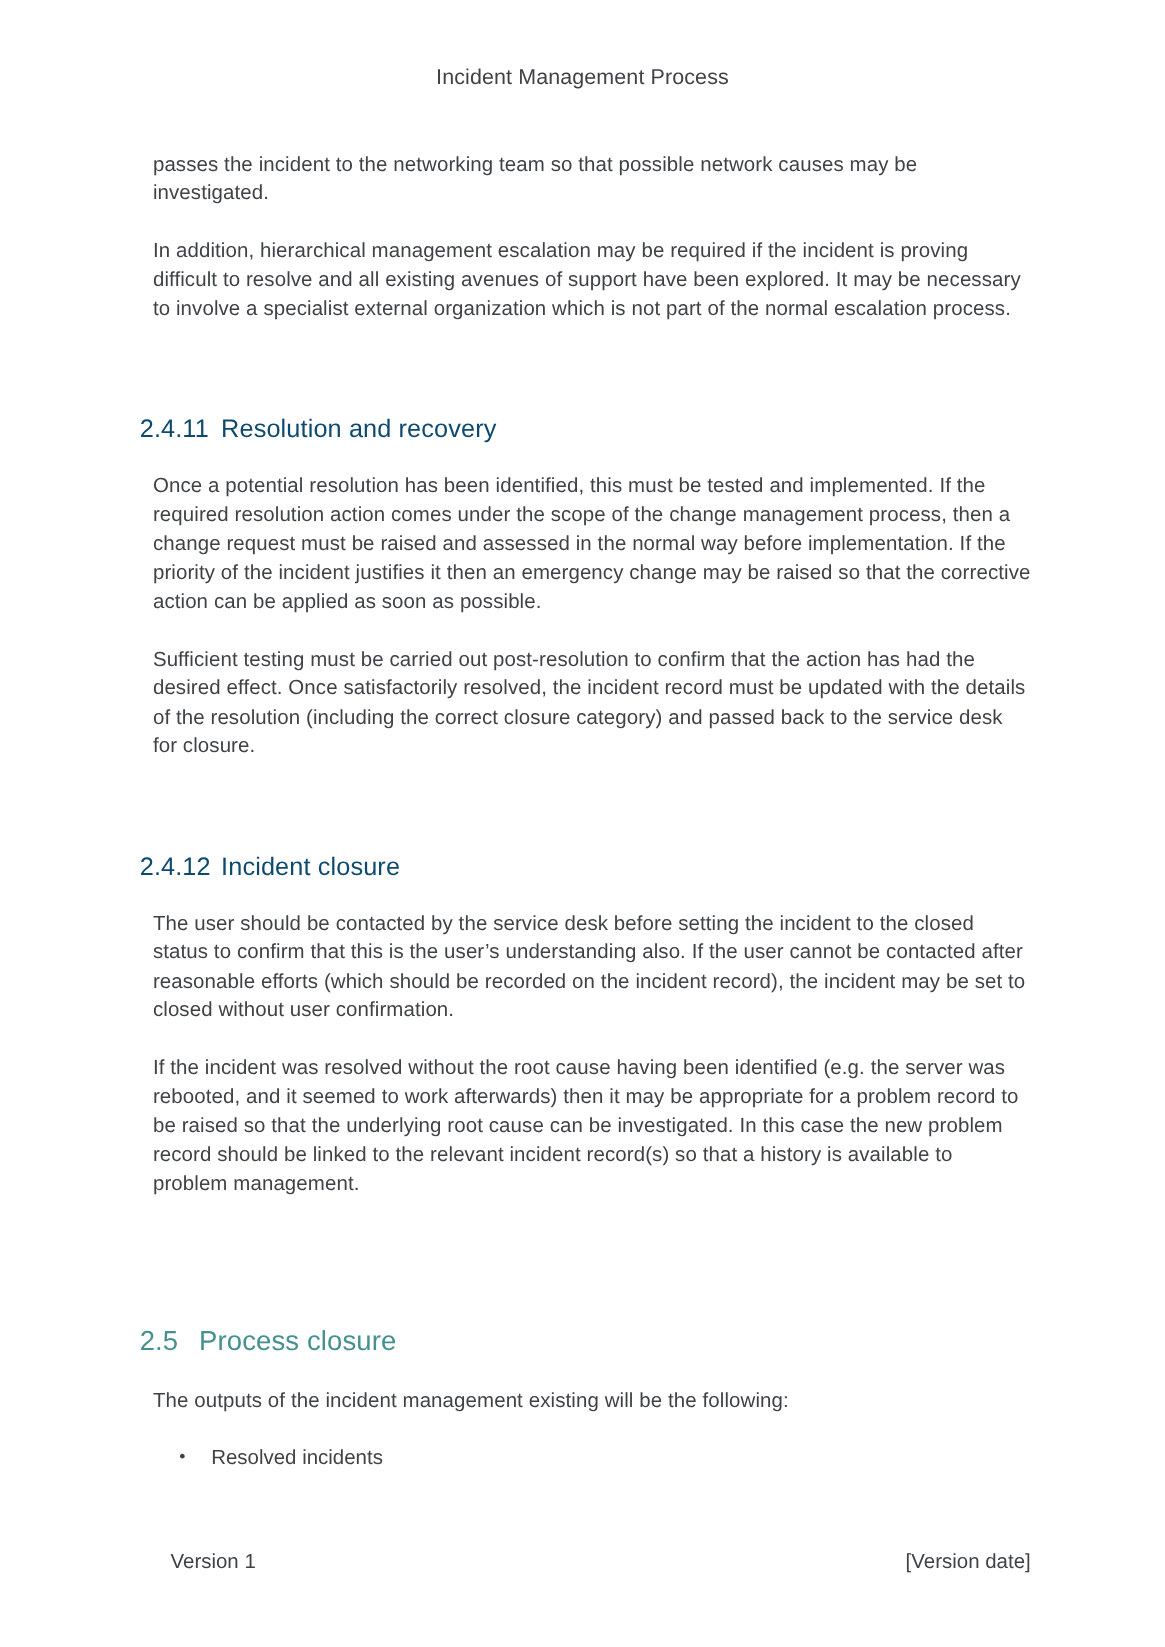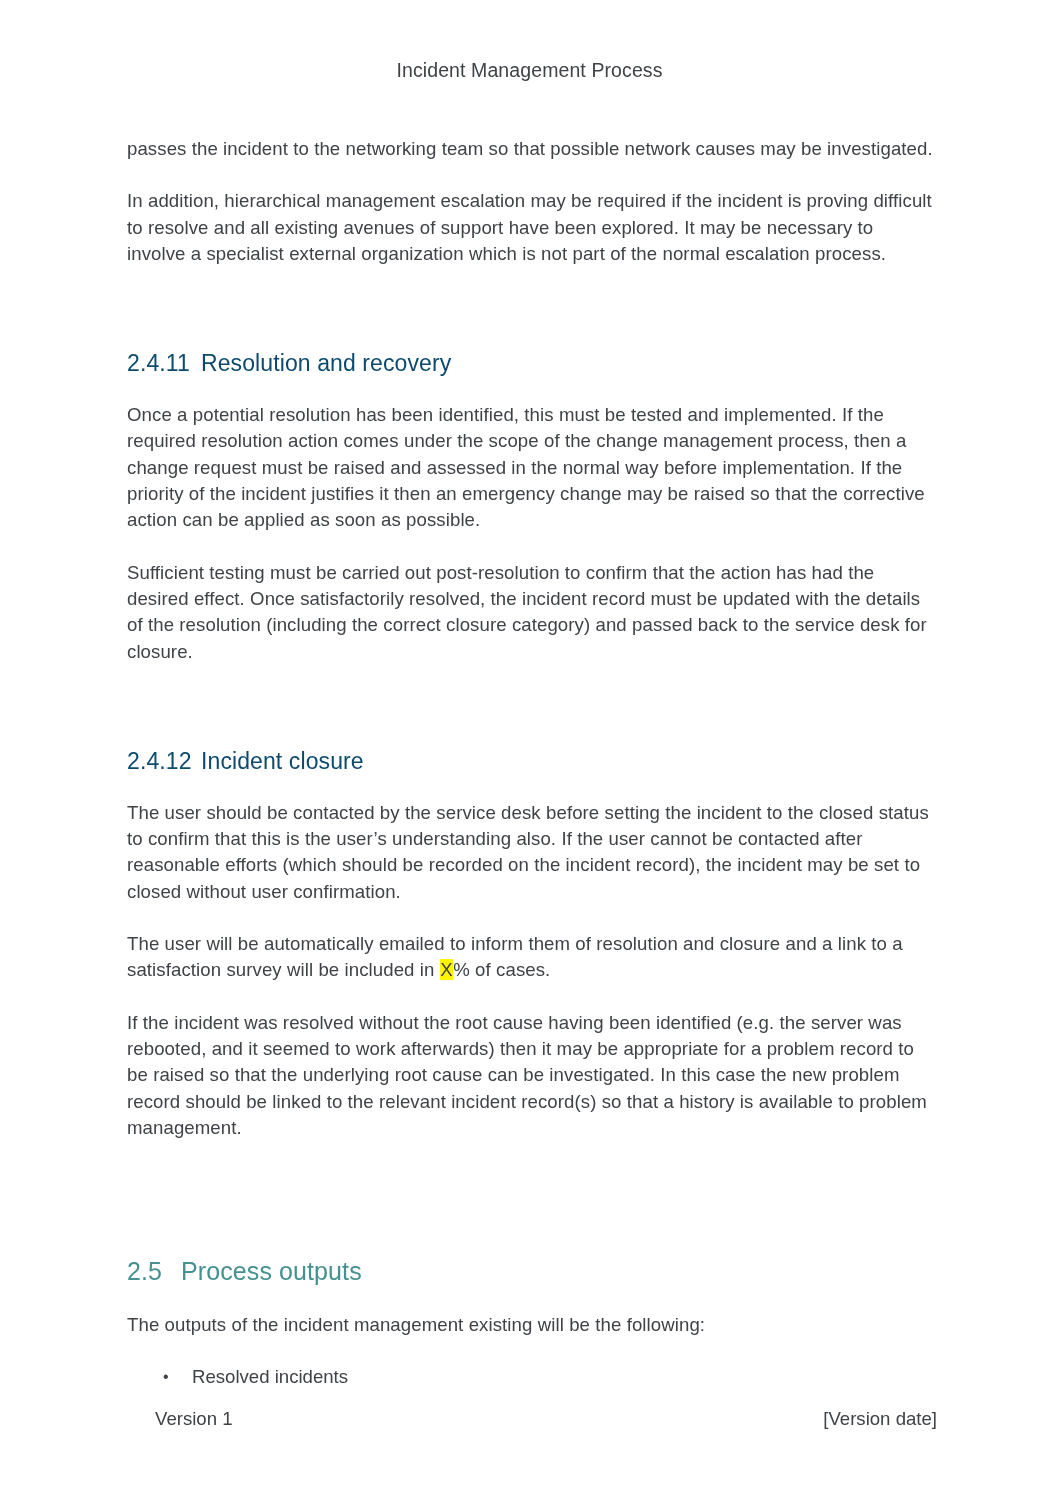--- a/index.html
+++ b/index.html
@@ -35,21 +35,21 @@
 
   
   .content {
     position: absolute;
     top: 136px;
     left: 127px;
     width: 810px;
   }
 
   p.para {
-    margin: 0 0 26px 0;
+    margin: 0 0 26px 12px;
     font-size: 18.6px;
     line-height: 26.3px;
     color: #3f4246;
     letter-spacing: 0.005em;
     text-align: left;
   }
 
   
   h2.h-sec {
     margin: 0;
@@ -173,28 +173,27 @@
     <div class="gap-before-h3"></div>
 
     <h3 class="h-sub">
       <span class="h-num">2.4.12</span><span>Incident closure</span>
     </h3>
 
     <div class="gap-after-h3"></div>
 
     <p class="para">The user should be contacted by the service desk before setting the incident to the closed status to confirm that this is the user’s understanding also.  If the user cannot be contacted after reasonable efforts (which should be recorded on the incident record), the incident may be set to closed without user confirmation.</p>
 
-    <p class="para"><span>The user will be automatically emailed to inform them of resolution and closure and a link to a satisfaction survey will be included in </span><span class="hl">X</span><span>% of cases.</span></p>
 
     <p class="para">If the incident was resolved without the root cause having been identified (e.g. the server was rebooted, and it seemed to work afterwards) then it may be appropriate for a problem record to be raised so that the underlying root cause can be investigated. In this case the new problem record should be linked to the relevant incident record(s) so that a history is available to problem management.</p>
 
     <div class="gap-before-h2"></div>
 
     <h2 class="h-sec">
-      <span class="h-num narrow">2.5</span><span>Process outputs</span>
+      <span class="h-num narrow">2.5</span><span>Process closure</span>
     </h2>
 
     <div class="gap-after-h2"></div>
 
     <p class="para">The outputs of the incident management existing will be the following:</p>
 
     <ul class="bullets">
       <li>
         <span class="bullet-dot">•</span><span>Resolved incidents</span>
       </li>

